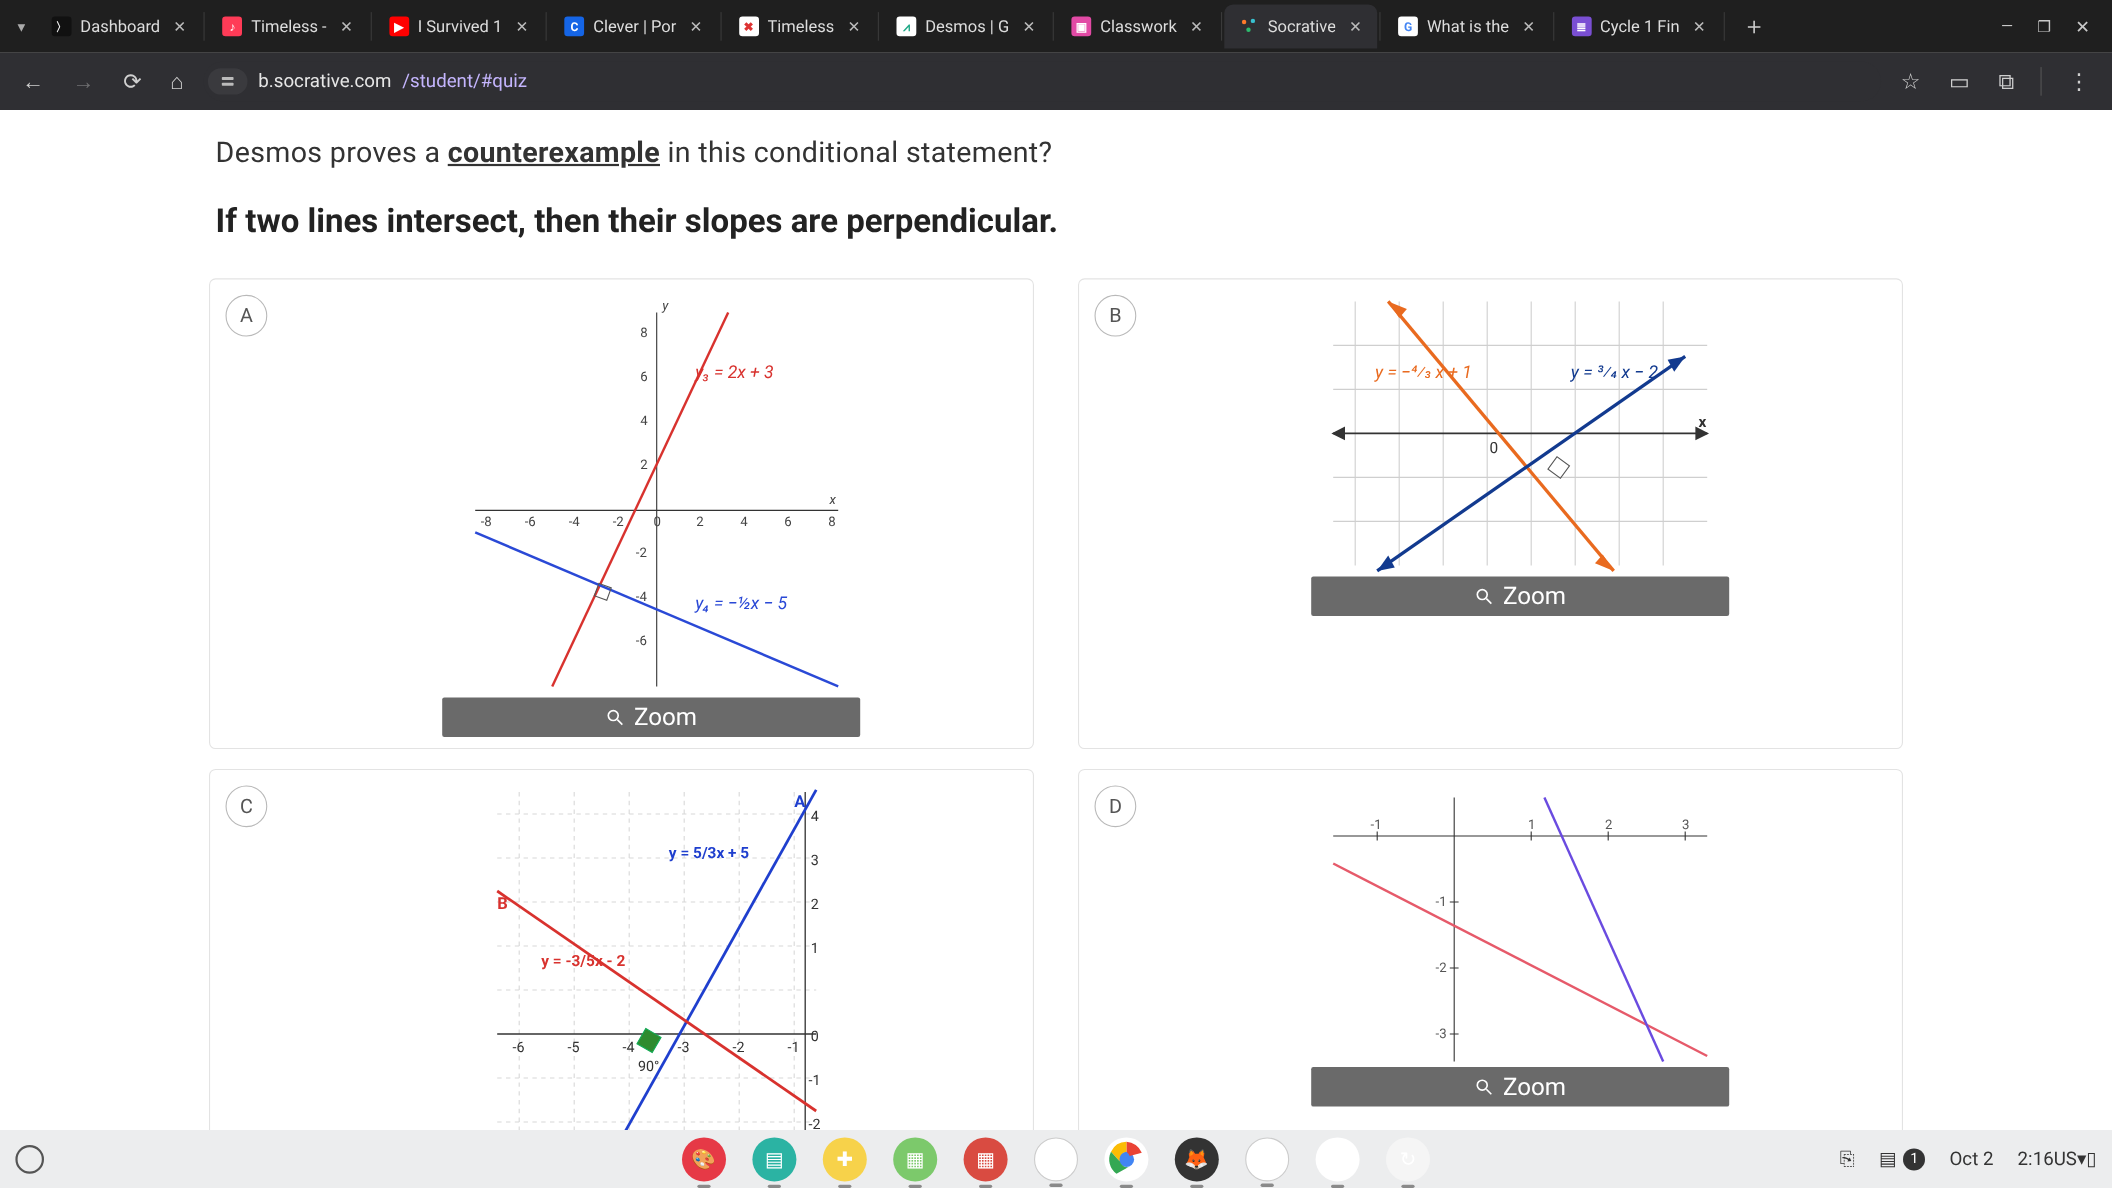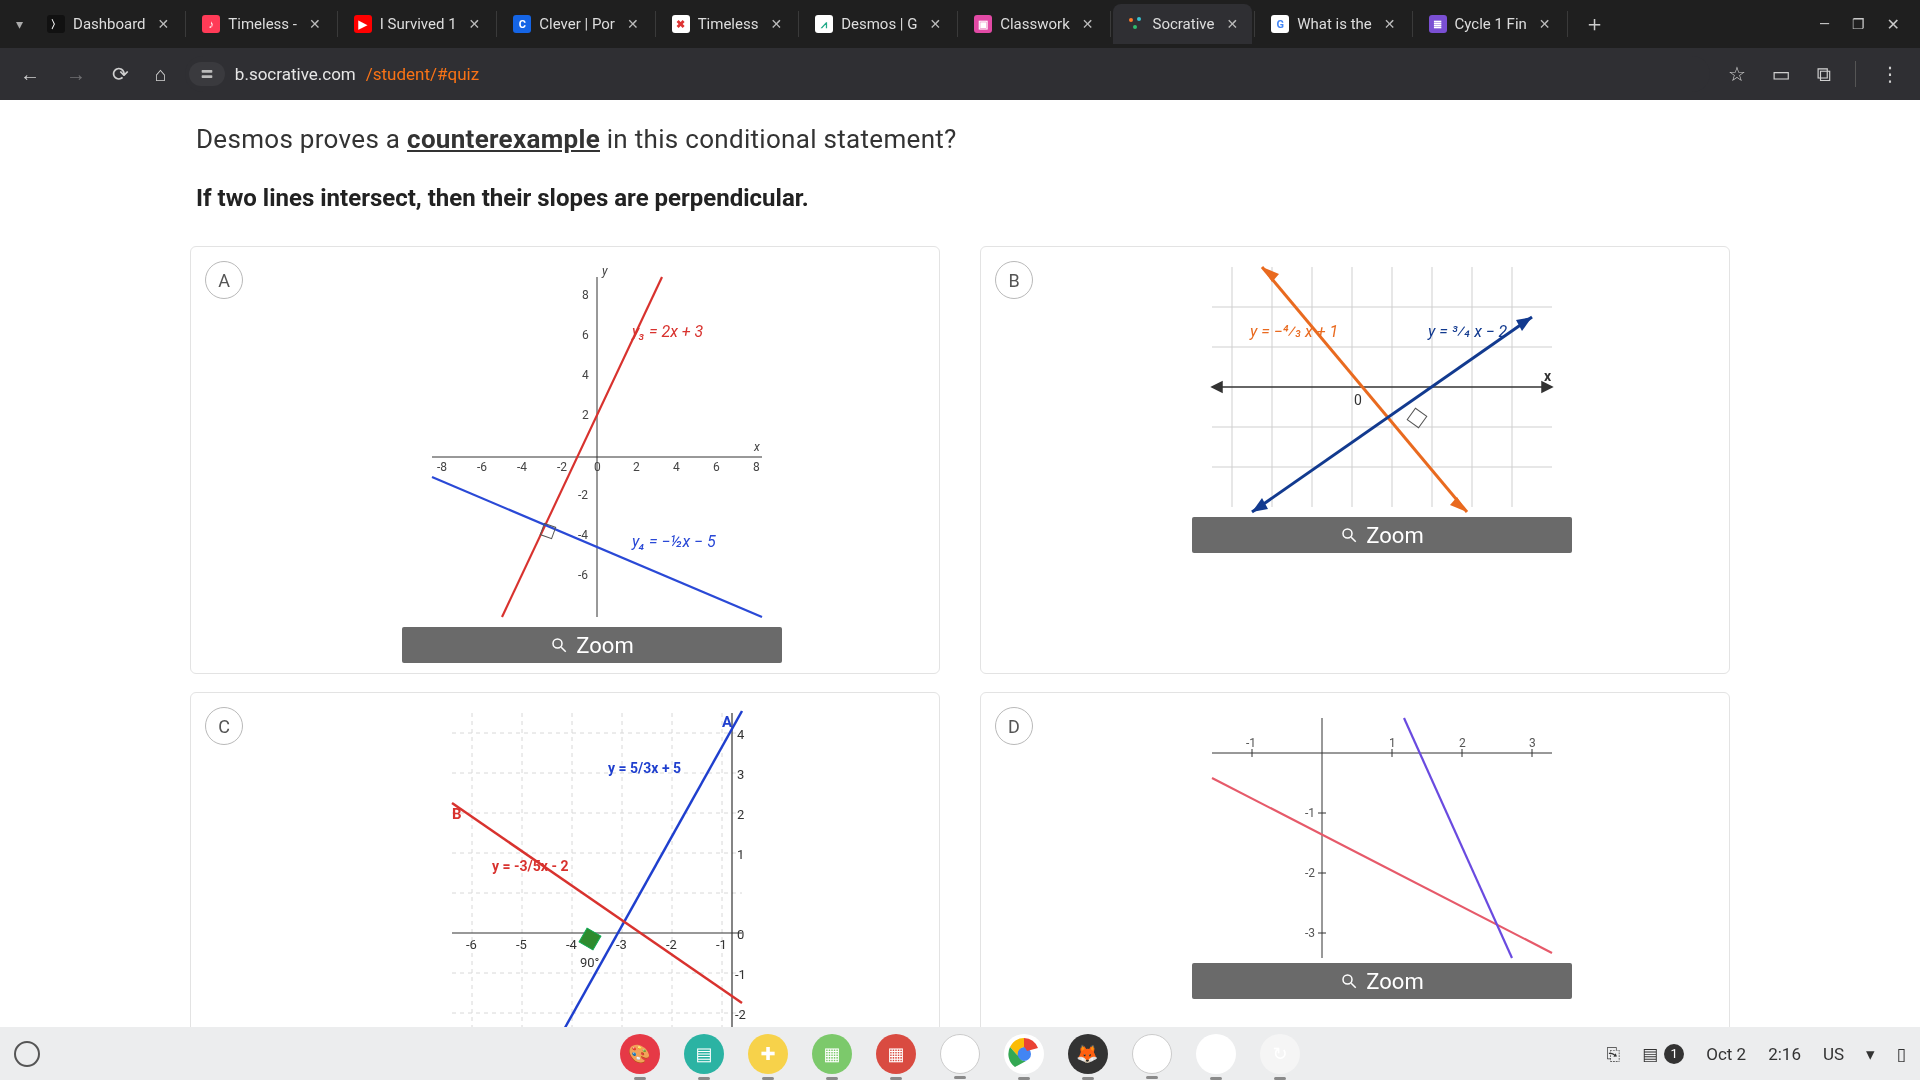--- a/index.html
+++ b/index.html
@@ -18,49 +18,49 @@
 .win-ctrls { margin-left:auto; display:flex; gap:22px; color:#c8c8c8; font-size:14px; padding:0 14px; align-items:center; }
 .win-ctrls span:last-child { font-size:16px; }
 
 
 .toolbar { display:flex; align-items:center; height:52px; background:#2f2f33; padding:0 12px; gap:10px; }
 .nav-btn { color:#d0d0d0; font-size:20px; padding:6px 8px; }
 .omnibox { flex:1; display:flex; align-items:center; gap:10px; background:#2f2f33; border-radius:22px; height:36px; padding:0 4px; color:#cfcfcf; font-size:17px; }
 .omnibox .site-chip { display:flex; align-items:center; gap:6px; background:#3a3a3e; border-radius:20px; padding:4px 10px; font-size:15px; }
 .omnibox .site-chip svg { width:16px; height:16px; }
 .omnibox .url-host { color:#e6e6e6; }
-.omnibox .url-path { color:#f97316; }
+.omnibox .url-path { color:#c4b5fd; }
 .tool-icon { color:#cfcfcf; font-size:20px; padding:4px 8px; }
 .tool-divider { width:1px; height:26px; background:#555; margin:0 6px; }
 
 
 .page { position:absolute; top:100px; left:0; right:0; bottom:53px; overflow:auto; background:#fff; }
 .content { max-width:1540px; margin:0 auto; padding:24px 0 40px; }
 .question-stem { font-size:26px; color:#333; margin:0 0 30px 6px; letter-spacing:.3px; }
 .question-stem u { font-weight:700;margin-top:32px; }
-.premise { font-size:24px; font-weight:700; color:#222; margin:0 0 34px 6px; }
+.premise { font-size:30px; font-weight:700; color:#222; margin:0 0 34px 6px; }
 
 .choices { display:grid; grid-template-columns:1fr 1fr; gap:18px 40px; }
 .choice { position:relative; border:1px solid #e3e3e3; border-radius:6px; background:#fff; padding:10px 10px 10px 64px; min-height:200px; }
 .choice .letter { position:absolute; left:14px; top:14px; width:38px; height:38px; border:1.5px solid #b9b9b9; border-radius:50%; display:flex; align-items:center; justify-content:center; font-size:18px; color:#555; background:#fff; }
 .choice .graph-wrap { display:flex; flex-direction:column; align-items:center; }
 .choice svg.graph { background:#fff; }
 .zoom-bar { width:380px; height:36px; background:#6a6a6a; color:#fff; display:flex; align-items:center; justify-content:center; gap:8px; font-size:22px; border-radius:2px; }
 .zoom-bar svg { width:18px; height:18px; }
 
 
 .shelf { position:absolute; left:0; right:0; bottom:0; height:53px; background:#ecedee; display:flex; align-items:center; padding:0 14px; }
 .shelf .launcher { width:26px; height:26px; border:2px solid #555; border-radius:50%; }
 .shelf .apps { position:absolute; left:50%; transform:translateX(-50%); display:flex; gap:24px; align-items:center; }
 .shelf .app { width:40px; height:40px; border-radius:50%; display:flex; align-items:center; justify-content:center; font-size:18px; color:#fff; position:relative; }
 .shelf .app::after { content:""; position:absolute; bottom:-6px; left:50%; transform:translateX(-50%); width:12px; height:3px; border-radius:2px; background:#8a8a8a; }
 .shelf .status { margin-left:auto; display:flex; align-items:center; gap:22px; color:#333; font-size:17px; }
 .shelf .status .pill { display:flex; align-items:center; gap:6px; }
 .shelf .status .badge { background:#333; color:#fff; border-radius:50%; width:20px; height:20px; font-size:13px; display:flex; align-items:center; justify-content:center; }
-.shelf .status .kb { display:flex; align-items:center; gap:22px; }
+.shelf .status .kb { display:flex; align-items:center; gap:0; }
 </style>
 </head>
 <body>
 
 <div class="tab-strip">
   <span class="menu-caret">▾</span>
 
   <div class="tab">
     <span class="favicon" style="background:#111">〉</span>
     <span class="title">Dashboard</span>

